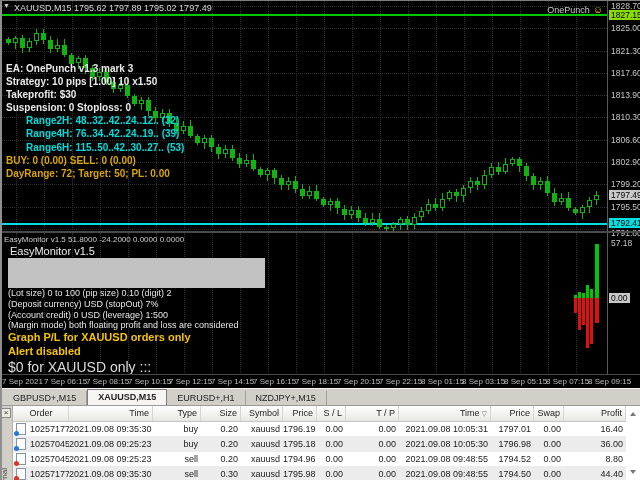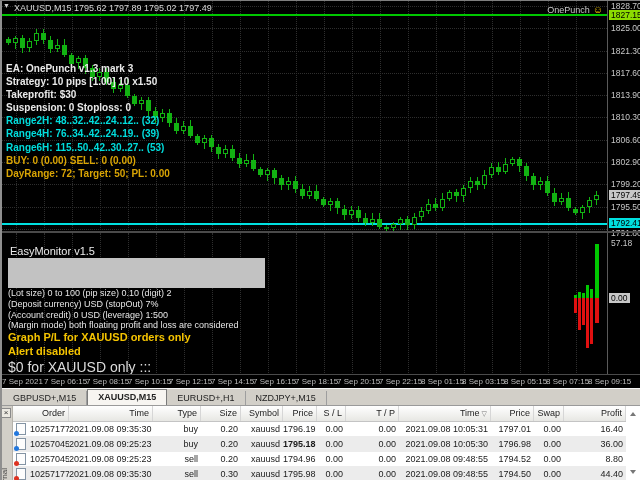--- a/index.html
+++ b/index.html
@@ -15,21 +15,21 @@
   .body{position:absolute;width:5px;box-sizing:border-box;z-index:3;}
   .body.bull{background:#000;border:1px solid #12b212;}
   .body.bear{background:#12b212;border:1px solid #12b212;}
   #chart-title{position:absolute;left:14px;top:2px;font-size:9px;color:#d8d8d8;z-index:6;white-space:nowrap;}
   #dd-arrow{position:absolute;left:3px;top:1px;font-size:7px;color:#cfcfcf;z-index:6;}
   #ea-badge{position:absolute;right:4px;top:3px;font-size:9px;color:#c9c9c9;z-index:6;}
   #ea-badge .smiley{color:#f0c000;font-size:10px;margin-left:3px;}
   #ea-overlay{position:absolute;left:6px;top:61px;z-index:6;}
   .ea-line{font-size:10px;font-weight:bold;line-height:13.1px;white-space:nowrap;}
   .ea-line.white{color:#e9e9e9;}
-  .ea-line.cyan{color:#00dcdc;}
+  .ea-line.cyan{color:#00dcdc;margin-left:20px;}
   .ea-line.gold{color:#d9a404;}
   #ea-status{position:absolute;left:5px;top:165px;font-size:21px;color:#e8b400;z-index:6;}
   
   #scale{position:absolute;left:607px;top:0;width:33px;height:374px;background:#000;border-left:1px solid #5a5a5a;z-index:5;}
   .sl{position:absolute;left:3px;font-size:8.5px;line-height:10px;color:#c8c8c8;white-space:nowrap;}
   .sl.green-box{background:#8cdb00;color:#000;padding:0 2px;left:1px;}
   .sl.gray-box{background:#c8c8c8;color:#000;padding:0 2px;left:1px;}
   .sl.cyan-box{background:#00e0e0;color:#000;padding:0 2px;left:1px;}
   
   #subsep{position:absolute;left:0;top:230px;width:640px;height:2px;background:#4a4a4a;z-index:7;}
@@ -55,21 +55,21 @@
   
   #terminal{position:absolute;left:0;top:404px;width:640px;height:76px;background:#fff;z-index:8;border-top:1px solid #9a9a9a;box-sizing:border-box;}
   #t-strip{position:absolute;left:0;top:0;width:13px;height:76px;background:#d2cfc8;border-right:1px solid #b5b2aa;box-sizing:border-box;}
   #t-close{position:absolute;left:1px;top:2px;width:10px;height:10px;background:#ece9e2;border:1px solid #8a8a8a;
            font-size:8px;line-height:8px;text-align:center;color:#333;box-sizing:border-box;}
   #t-side{position:absolute;left:0px;bottom:1px;writing-mode:vertical-rl;transform:rotate(180deg);font-size:8px;color:#444;}
   #t-main{position:absolute;left:13px;top:0;width:613px;height:76px;overflow:hidden;}
   #t-head{display:flex;height:16px;background:linear-gradient(#ffffff,#e7e7e3);border-bottom:1px solid #c4c4c4;box-sizing:border-box;}
   .hc{font-size:9px;color:#222;line-height:15px;border-right:1px solid #d6d6d6;box-sizing:border-box;
       text-align:right;padding-right:3px;overflow:hidden;white-space:nowrap;}
-  .hc.first{text-align:right;padding-left:4px;}
+  .hc.first{text-align:center;padding-left:4px;}
   .sortg{font-size:7px;color:#777;margin-left:2px;}
   .trow{display:flex;height:15px;box-sizing:border-box;border-bottom:1px solid #ececec;}
   .trow.alt{background:#ececec;}
   .tc{font-size:9px;color:#1a1a1a;line-height:14px;text-align:right;padding-right:3px;box-sizing:border-box;
       overflow:hidden;white-space:nowrap;}
   .tc.first{text-align:left;padding-left:2px;display:flex;align-items:center;}
   .doc{display:inline-block;width:8px;height:10px;background:#fdfdfd;border:1px solid #8494a4;position:relative;margin:0 4px 0 1px;flex:none;}
   .doc::after{content:'';position:absolute;left:-3px;bottom:-2px;width:5px;height:5px;border-radius:50%;}
   .doc.buy::after{background:#2277dd;}
   .doc.sell::after{background:#dd3322;}
@@ -346,20 +346,21 @@
         <div class="gridv" style="left: 352px;"></div>
         <div class="gridv" style="left: 380px;"></div>
         <div class="gridv" style="left: 408px;"></div>
         <div class="gridv" style="left: 436px;"></div>
         <div class="gridv" style="left: 464px;"></div>
         <div class="gridv" style="left: 492px;"></div>
         <div class="gridv" style="left: 520px;"></div>
         <div class="gridv" style="left: 548px;"></div>
         <div class="gridv" style="left: 576px;"></div>
       </div>
+    <div id="sub-header">EasyMonitor v1.5 51.8000 -24.2000 0.0000 0.0000</div>
     <div id="sub-title">EasyMonitor v1.5</div>
     <div id="sub-graybox"></div>
     <div id="sub-info">
         <div class="sub-line">(Lot size) 0 to 100 (pip size) 0.10 (digit) 2</div>
         <div class="sub-line">(Deposit currency) USD (stopOut) 7%</div>
         <div class="sub-line">(Account credit) 0 USD (leverage) 1:500</div>
         <div class="sub-line">(Margin mode) both floating profit and loss are considered</div>
       </div>
     <div class="sub-gold1">Graph P/L for XAUUSD orders only</div>
     <div class="sub-gold2">Alert disabled</div>
@@ -446,21 +447,21 @@
           </div>
           <div class="trow alt">
             <div class="tc first" style="width: 56px;">
               <span class="doc buy"></span>
               <span>102570457</span>
             </div>
             <div class="tc" style="width: 84px;">2021.09.08 09:25:23</div>
             <div class="tc" style="width: 48px;">buy</div>
             <div class="tc" style="width: 40px;">0.20</div>
             <div class="tc" style="width: 42px;">xauusd</div>
-            <div class="tc" style="width: 34px; font-weight: bold;">1795.18</div>
+            <div class="tc" style="width: 34px;">1795.18</div>
             <div class="tc" style="width: 29px;">0.00</div>
             <div class="tc" style="width: 53px;">0.00</div>
             <div class="tc" style="width: 92px;">2021.09.08 10:05:30</div>
             <div class="tc" style="width: 43px;">1796.98</div>
             <div class="tc" style="width: 30px;">0.00</div>
             <div class="tc" style="width: 62px;">36.00</div>
           </div>
           <div class="trow">
             <div class="tc first" style="width: 56px;">
               <span class="doc sell"></span>

